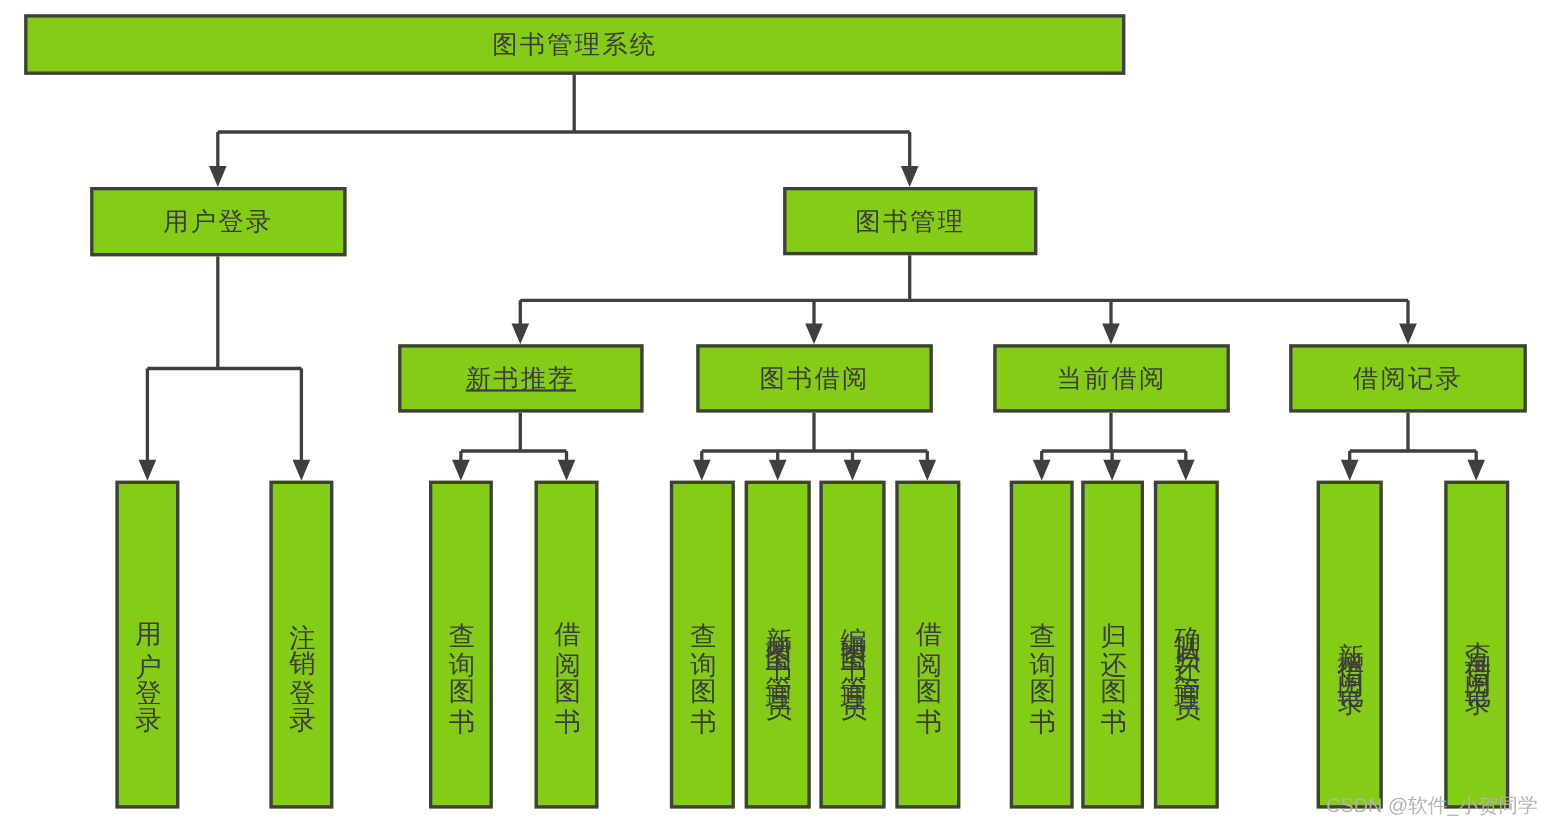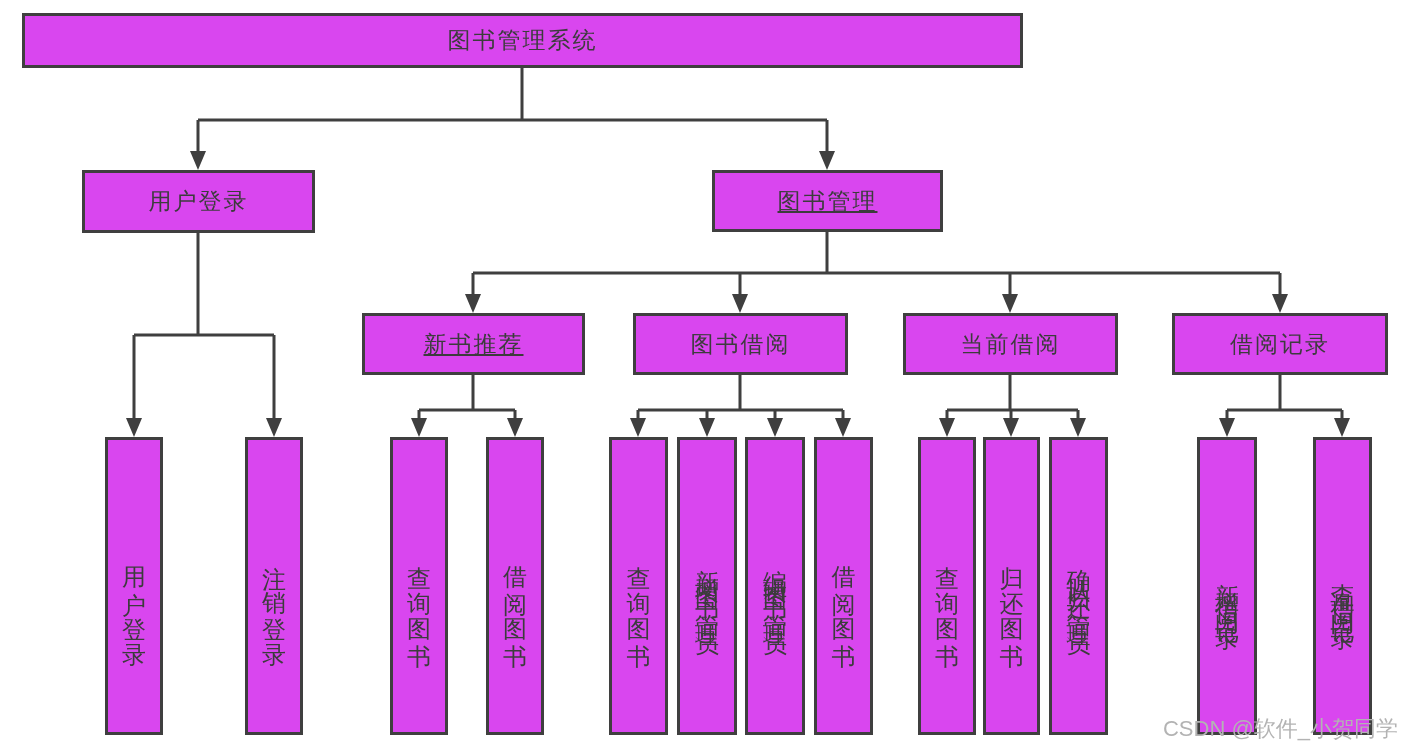--- a/index.html
+++ b/index.html
@@ -17,40 +17,40 @@
     font-family:"Liberation Sans","DejaVu Sans",sans-serif;
     color:var(--text);
   }
   #connectors{position:absolute;left:0;top:0;z-index:1;}
   #connectors .ln{stroke:var(--line);stroke-width:3;fill:none;}
   #connectors .ar{fill:var(--line);stroke:none;}
   .box{
     position:absolute;
     box-sizing:border-box;
     border:3px solid var(--line);
-    background:#d946ef;
+    background:#84cc16;
     display:flex;
     align-items:center;
     justify-content:center;
     z-index:2;
   }
   .h-label{font-size:23px;letter-spacing:2px;white-space:nowrap;}
   .leaf{
     writing-mode:vertical-rl;
     text-orientation:mixed;
     font-size:24px;
     line-height:1;
   }
   .leaf.s{letter-spacing:26px;padding-top:26px;}
   .leaf.m{letter-spacing:9px;padding-top:9px;}
   .leaf.l{letter-spacing:9px;padding-top:9px;}
   #watermark{
     position:absolute;
     right:7px;bottom:3px;
-    font-size:22px;
+    font-size:18px;
     color:var(--watermark);
     z-index:3;
     white-space:nowrap;
   }
 </style>
 </head>
 <body>
 
 <div id="stage">
 
@@ -78,21 +78,21 @@
     <path class="ar" d="M1227 437 L1219 418 L1235 418 Z M1342 437 L1334 418 L1350 418 Z"></path>
   </svg>
 
   <div class="box" style="left:22px;top:13px;width:1001px;height:55px;">
     <span class="h-label">图书管理系统</span>
   </div>
 
   <div class="box" style="left:82px;top:170px;width:233px;height:63px;">
     <span class="h-label">用户登录</span>
   </div>
-  <div class="box" style="left:712px;top:170px;width:231px;height:62px;text-decoration:underline;">
+  <div class="box" style="left:712px;top:170px;width:231px;height:62px;">
     <span class="h-label">图书管理</span>
   </div>
 
   <div class="box" style="left:362px;top:313px;width:223px;height:62px;text-decoration:underline;">
     <span class="h-label">新书推荐</span>
   </div>
   <div class="box" style="left:903px;top:313px;width:215px;height:62px;">
     <span class="h-label">当前借阅</span>
   </div>
   <div class="box" style="left:633px;top:313px;width:215px;height:62px;">

